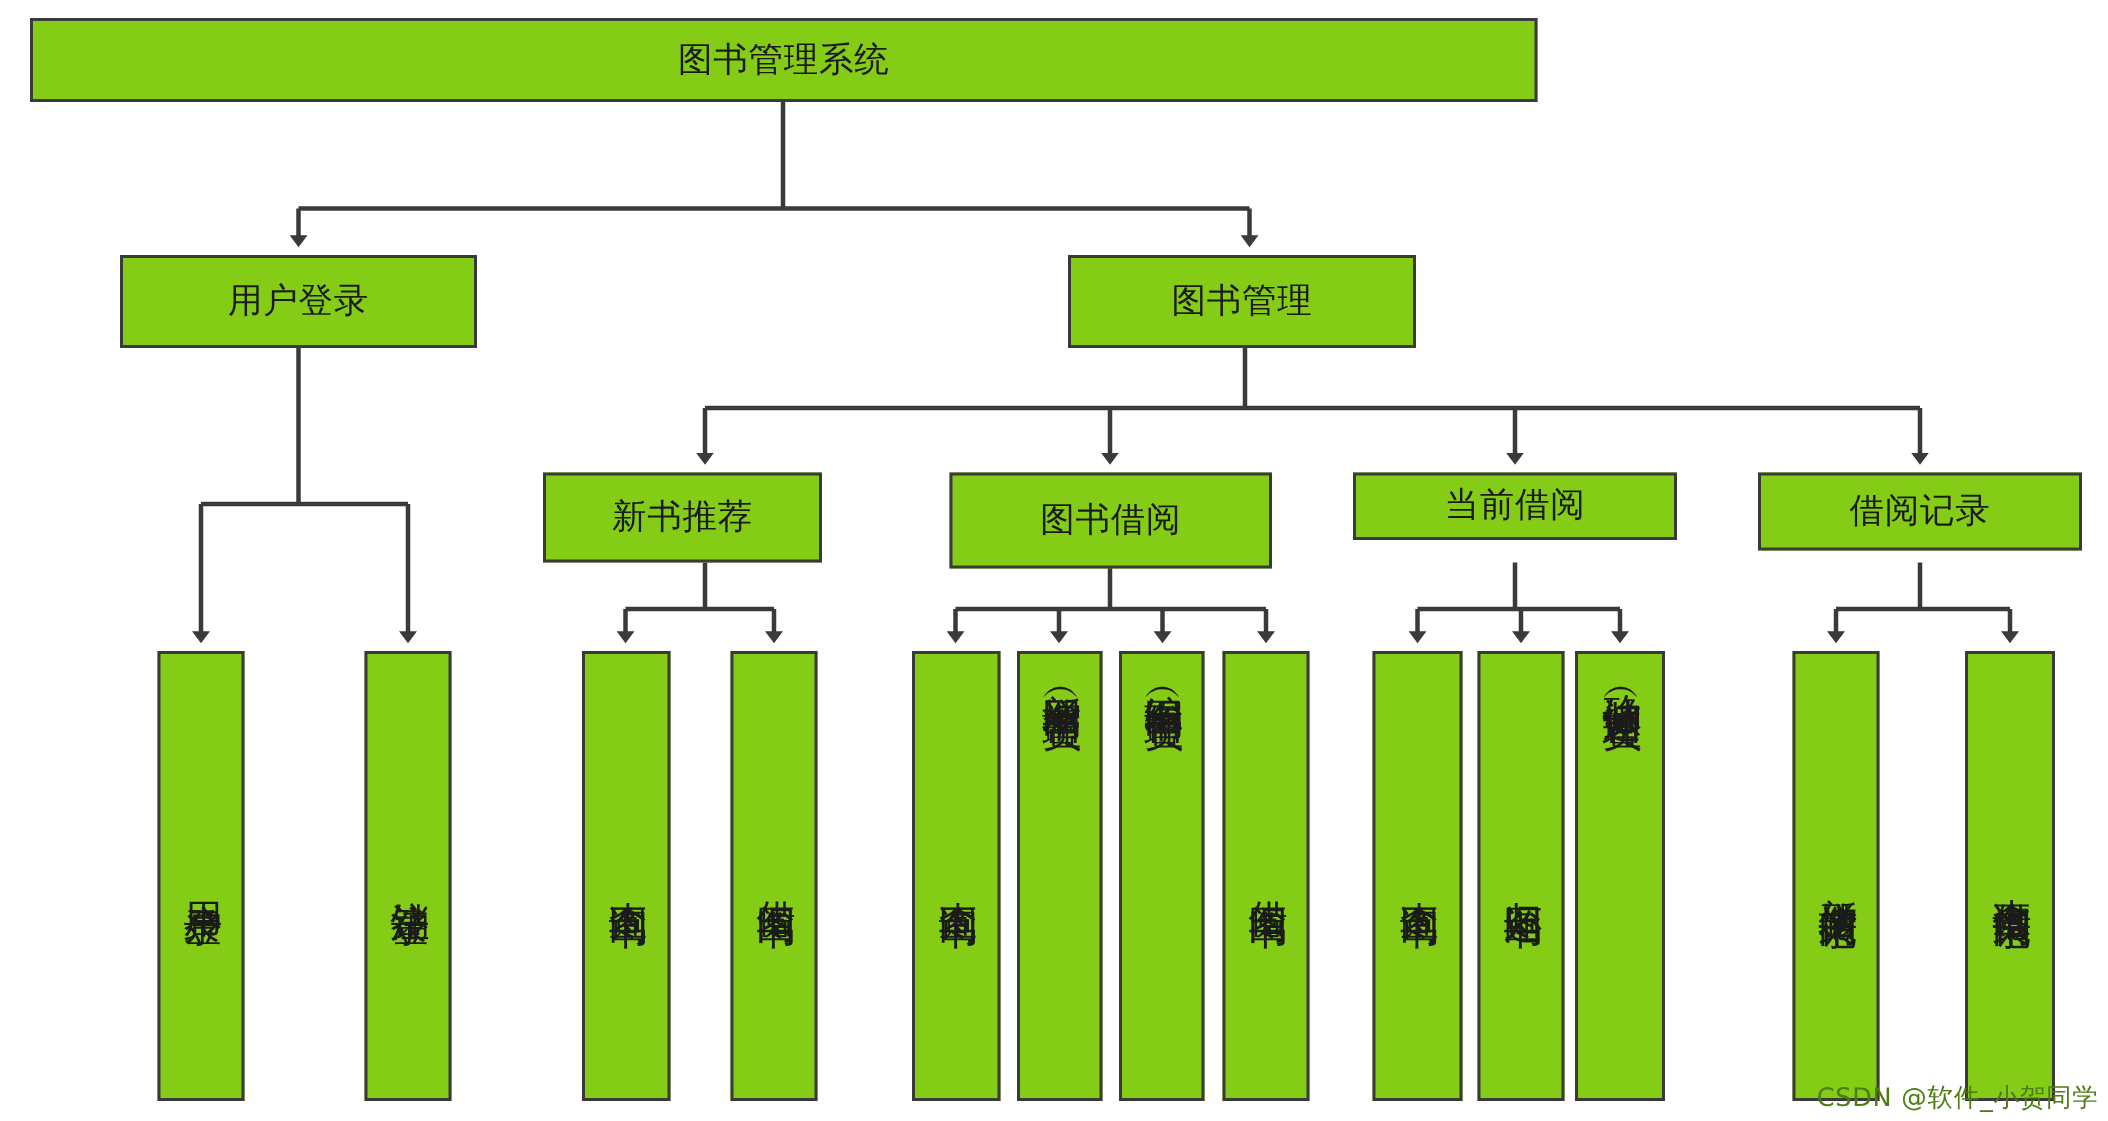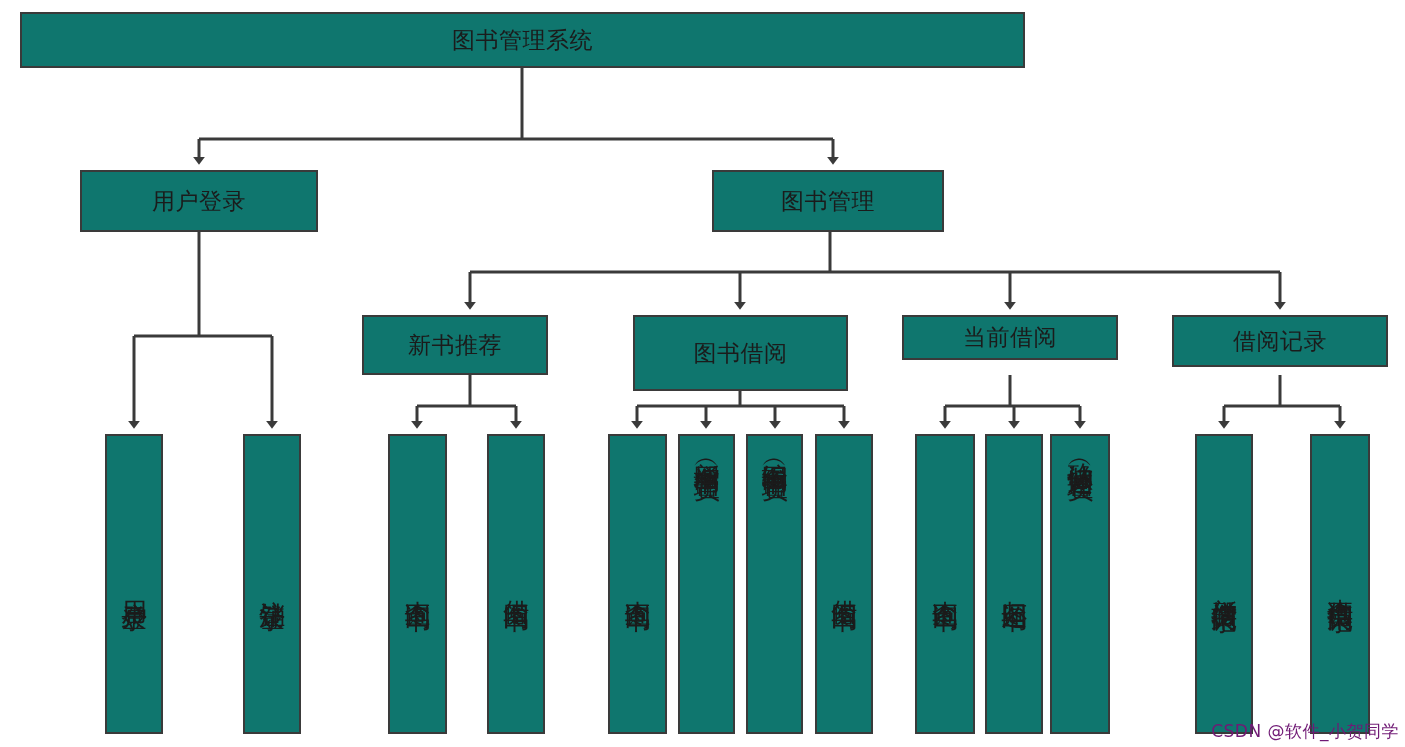--- a/index.html
+++ b/index.html
@@ -20,21 +20,21 @@
   #edges {
     position: absolute;
     left: 0;
     top: 0;
     width: 1405px;
     height: 747px;
   }
   .node {
     position: absolute;
     box-sizing: border-box;
-    background: #0f766e;
+    background: #84cc16;
     border: 2.5px solid #3a3a3a;
     display: flex;
     align-items: center;
     justify-content: center;
     color: #1b1b1b;
     z-index: 2;
   }
   .node .lbl {
     display: block;
     text-align: center;
@@ -60,21 +60,21 @@
   }
   .node.vert.centered {
     align-items: center;
     padding-top: 0;
   }
   #watermark {
     position: absolute;
     right: 6px;
     bottom: 4px;
     font-size: 17px;
-    color: #701a75;
+    color: #4d7c0f;
     z-index: 5;
     white-space: nowrap;
     letter-spacing: 0.5px;
     text-align: right;
   }
 </style>
 </head>
 <body>
 
 <div id="canvas">
@@ -135,21 +135,21 @@
       </div>
       <div class="node horiz" style="left: 80px; top: 170px; width: 238px; height: 62px;">
         <span class="lbl">用户登录</span>
       </div>
       <div class="node horiz" style="left: 712px; top: 170px; width: 232px; height: 62px;">
         <span class="lbl">图书管理</span>
       </div>
       <div class="node horiz" style="left: 362px; top: 315px; width: 186px; height: 60px;">
         <span class="lbl">新书推荐</span>
       </div>
-      <div class="node horiz" style="left: 633px; top: 315px; width: 215px; height: 76px;">
+      <div class="node horiz" style="left: 633px; top: 315px; width: 215px; height: 64px;">
         <span class="lbl">图书借阅</span>
       </div>
       <div class="node horiz" style="left: 902px; top: 315px; width: 216px; height: 45px;">
         <span class="lbl">当前借阅</span>
       </div>
       <div class="node horiz" style="left: 1172px; top: 315px; width: 216px; height: 52px;">
         <span class="lbl">借阅记录</span>
       </div>
       <div class="node vert centered" style="left: 105px; top: 434px; width: 58px; height: 300px;">
         <span class="lbl">用户登录</span>

